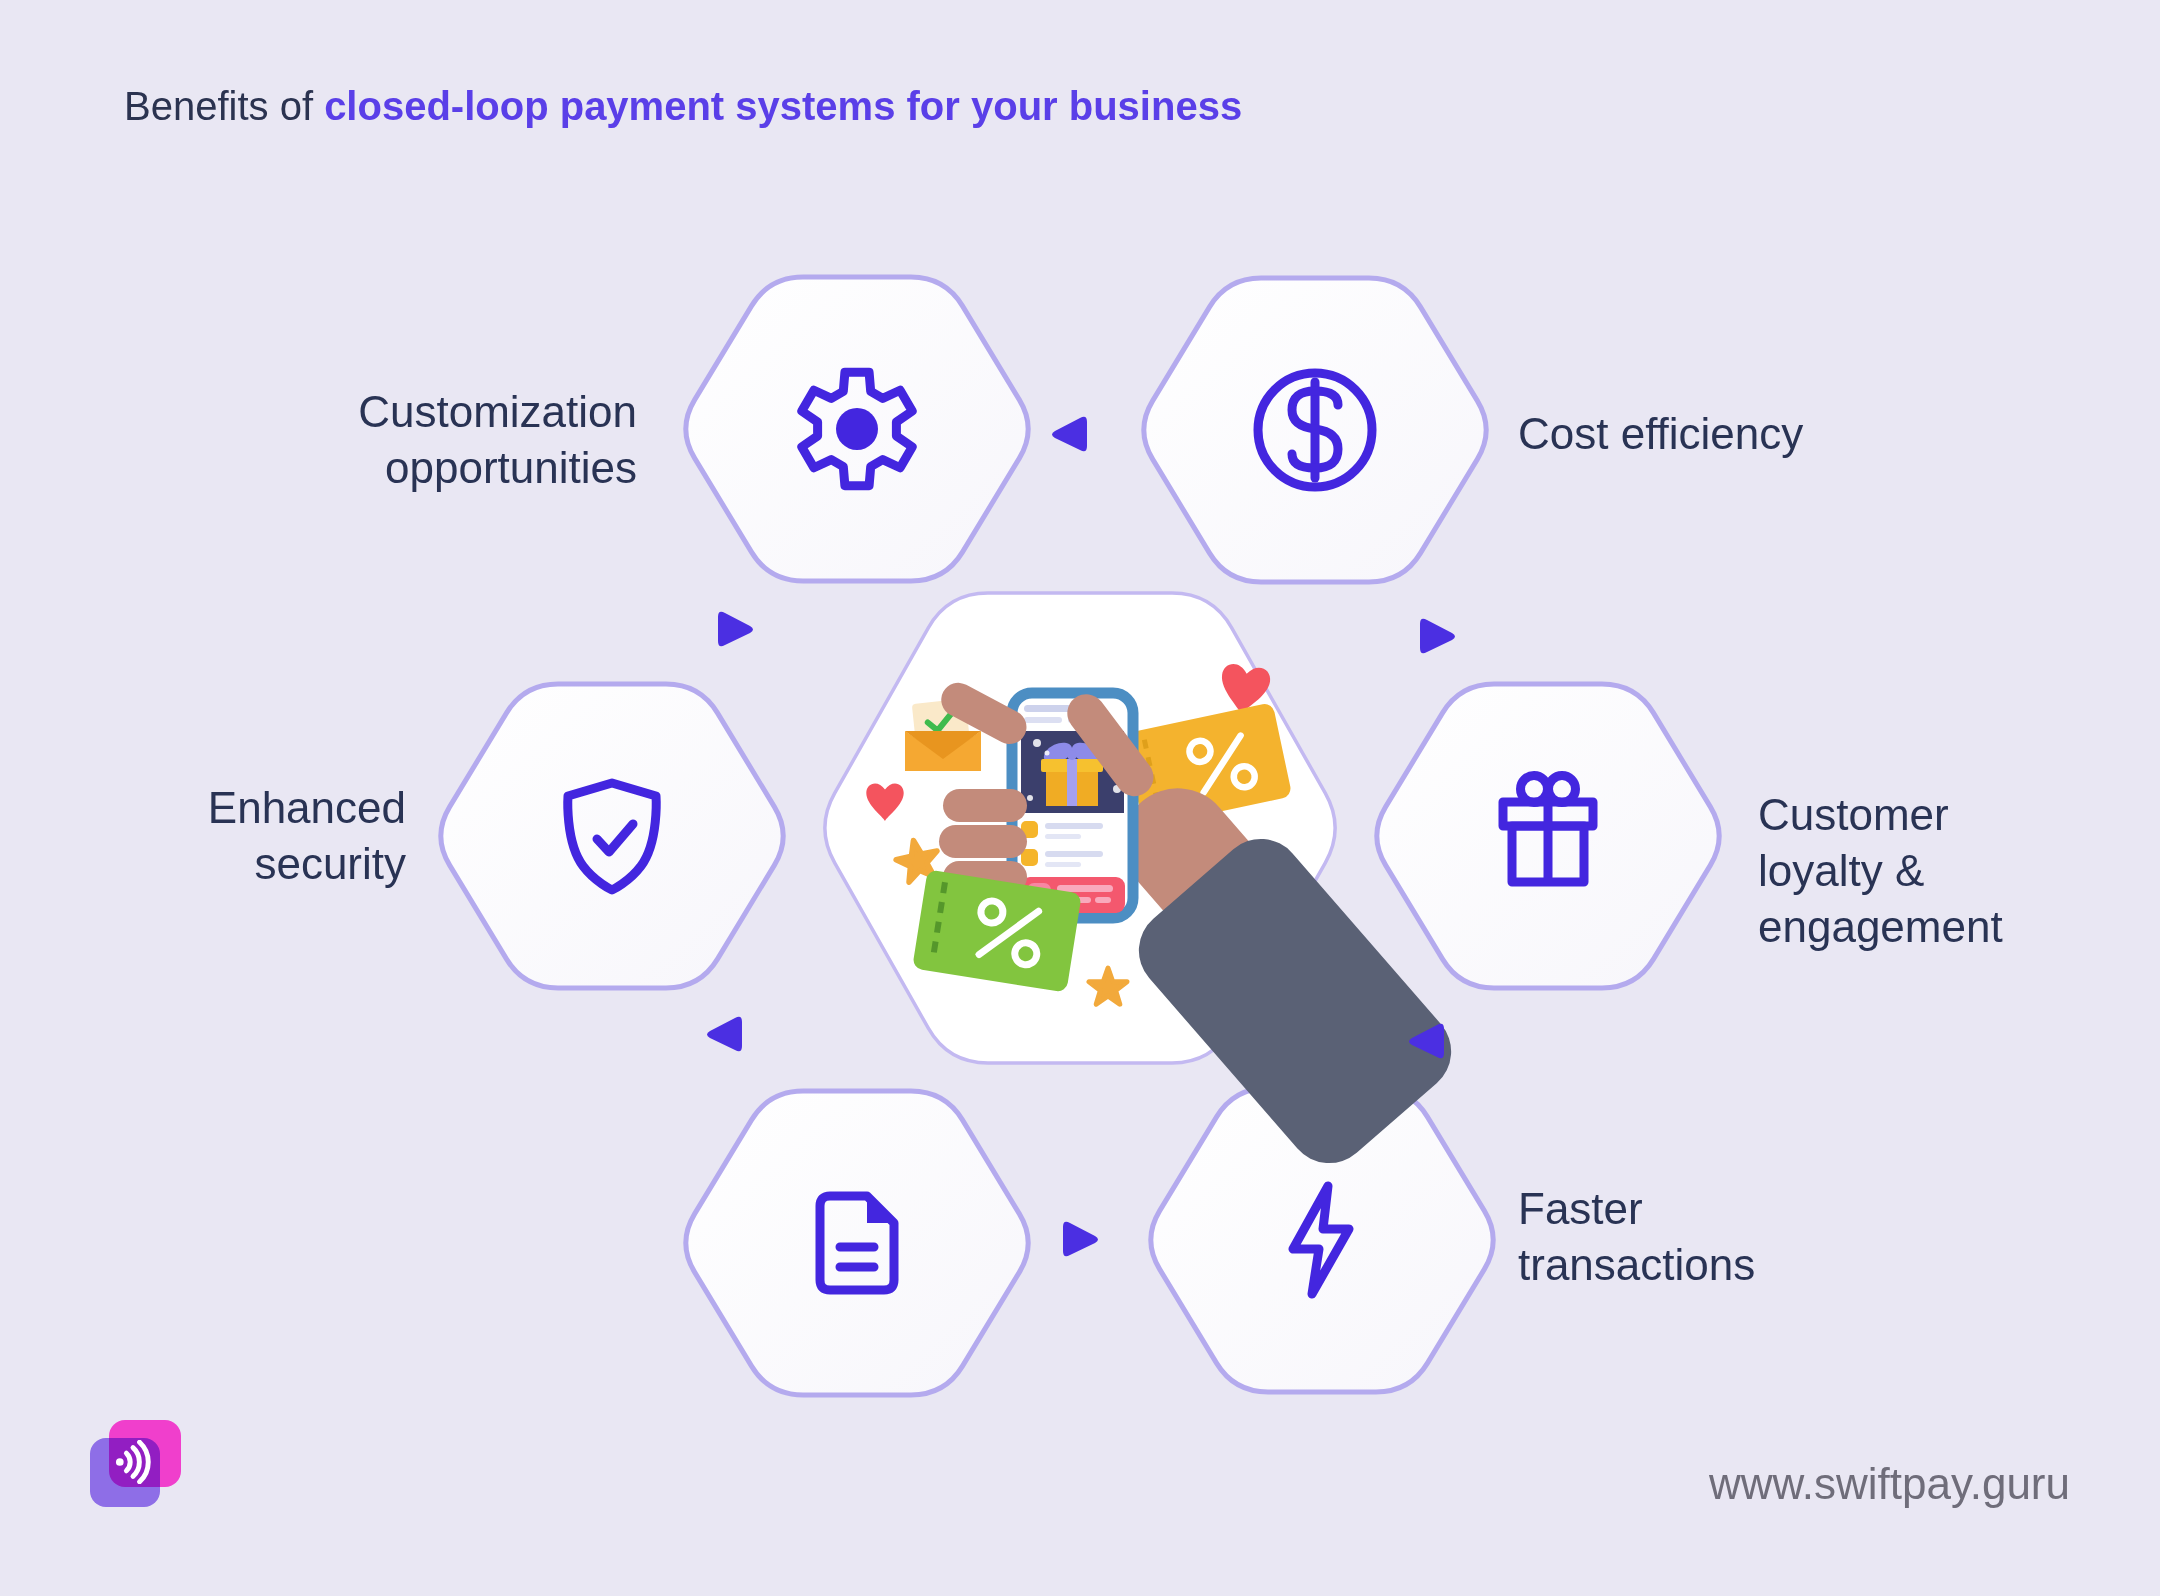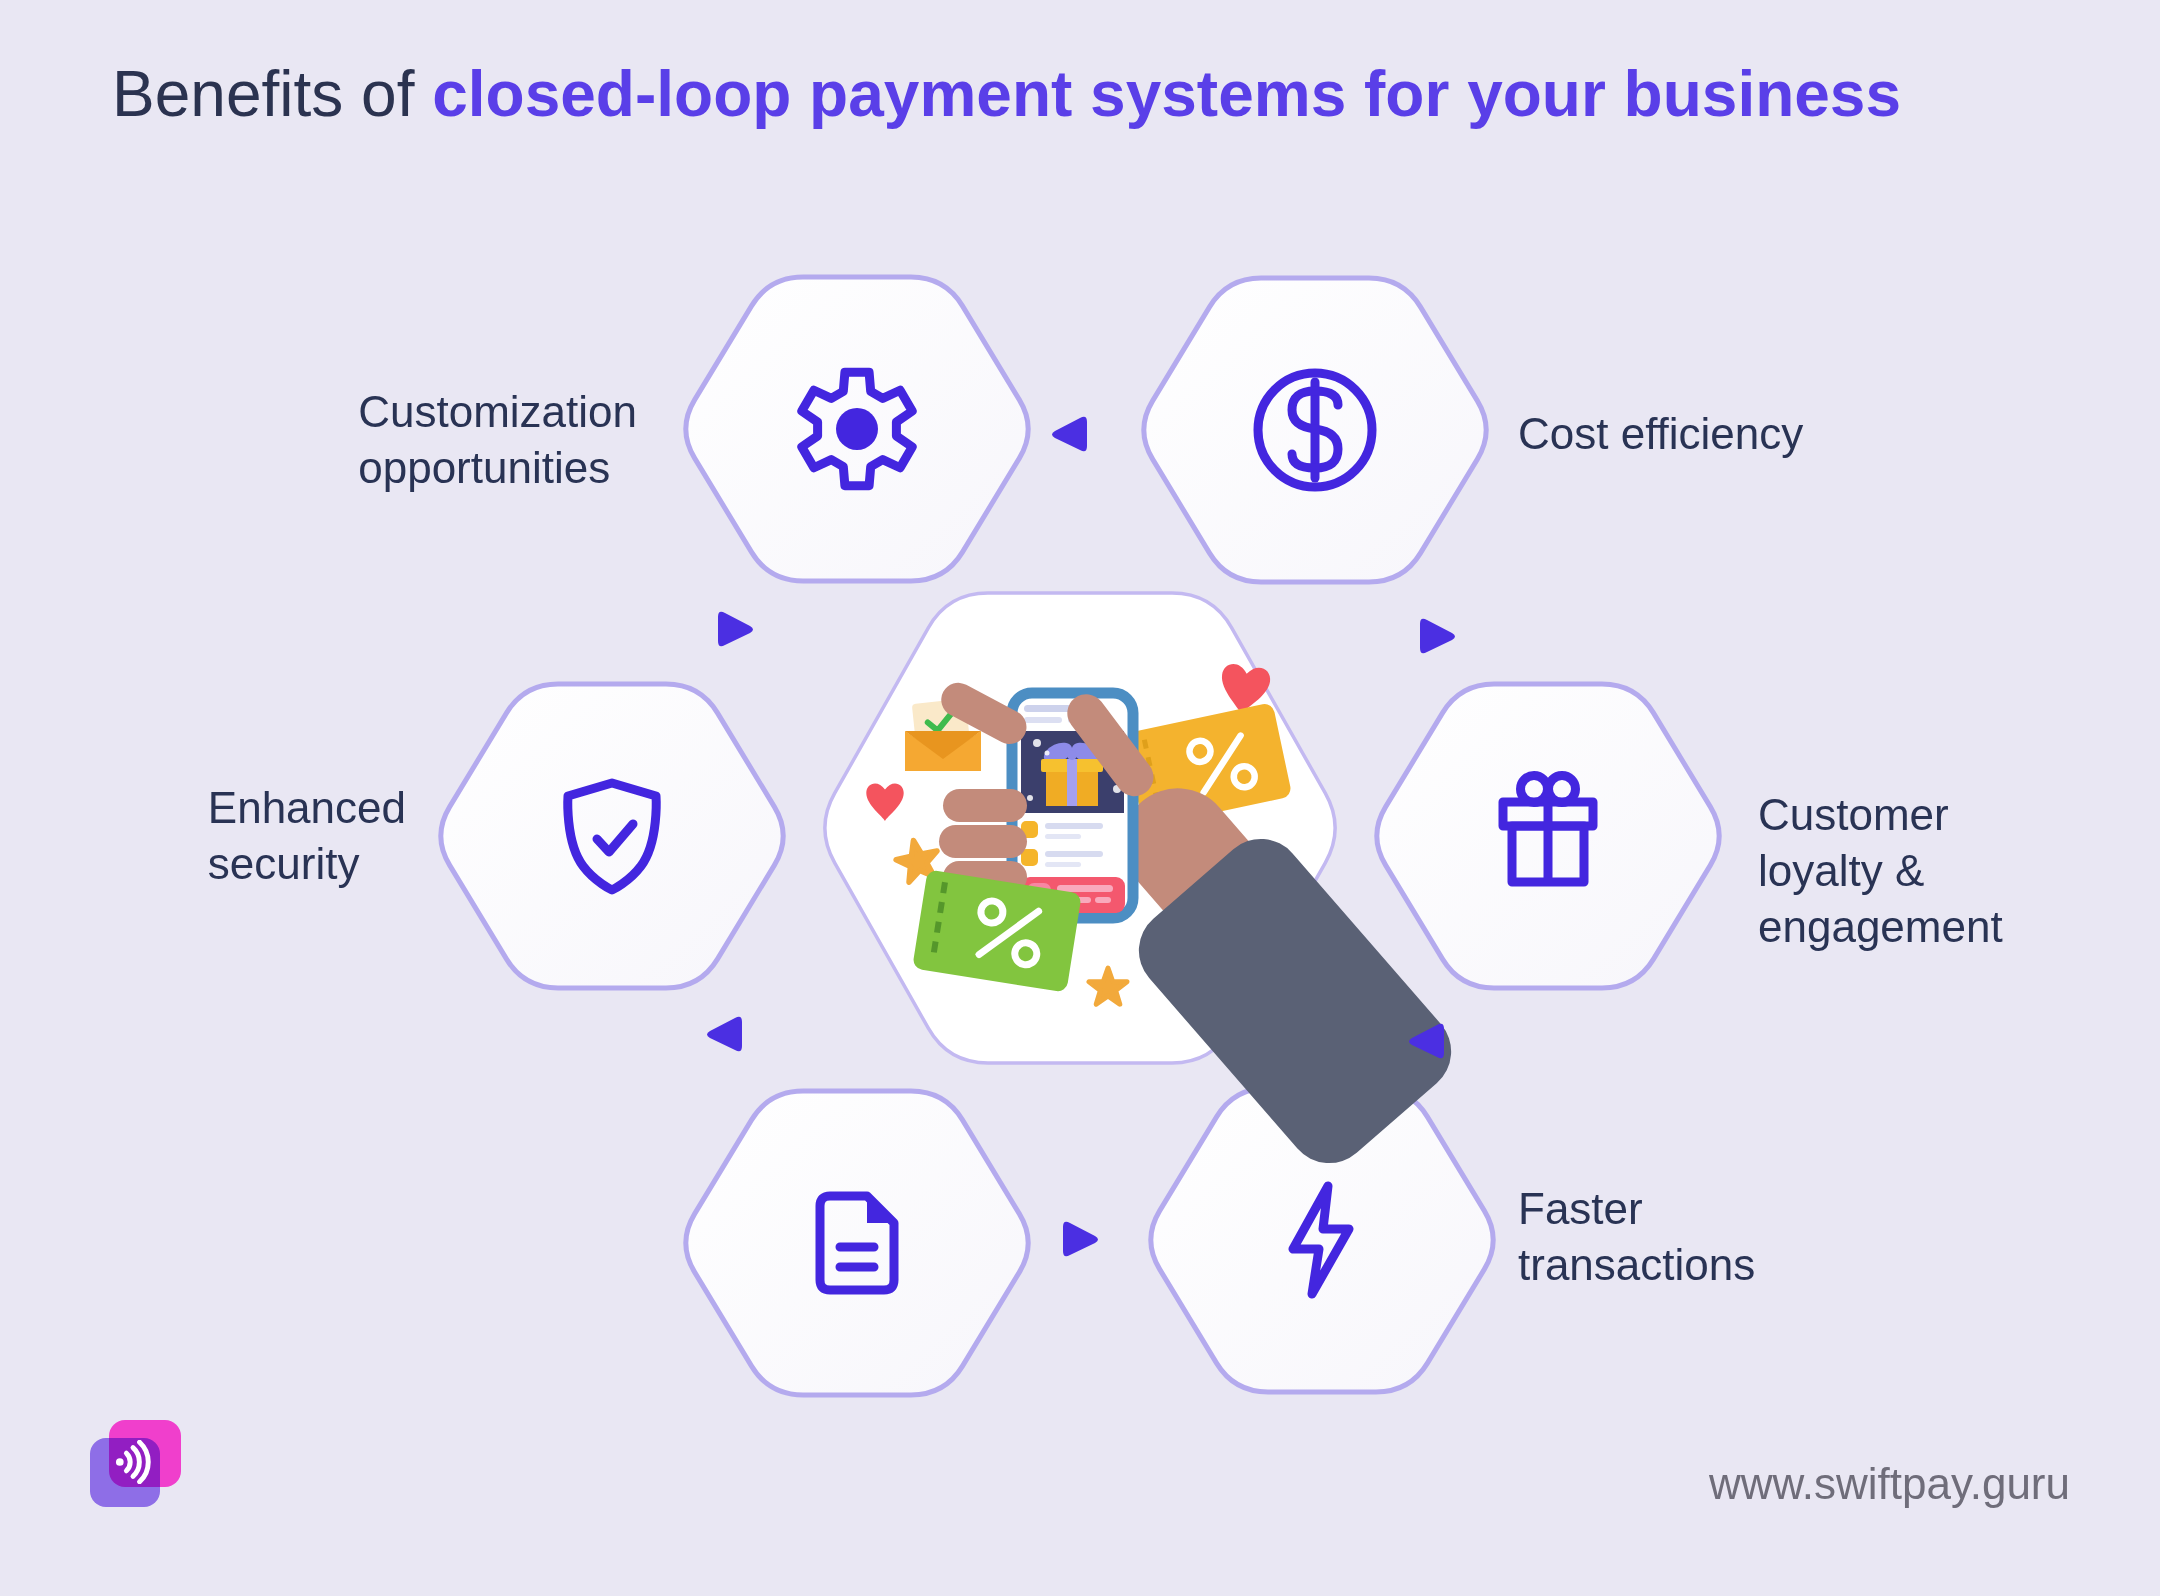--- a/index.html
+++ b/index.html
@@ -3,33 +3,33 @@
 <meta charset="utf-8">
 <style>
   html,body{margin:0;padding:0;}
   body{
     width:2160px;height:1596px;position:relative;overflow:hidden;
     background:#E9E7F3;
     font-family:"Liberation Sans", sans-serif;
   }
   .canvas{position:absolute;inset:0;}
   h1{
-    position:absolute;left:112px;top:58px;margin:0;
-    font-size:64px;line-height:72px;white-space:pre;
+    position:absolute;left:112px;top:58px;margin:12px;
+    font-size:40px;line-height:72px;white-space:pre;
     font-weight:400;color:#2B3350;letter-spacing:0;
   }
   h1 .t-highlight{color:#5A3FE8;font-weight:700;}
   .hex-card{position:absolute;}
   .hexshape{fill:url(#hexfill);stroke:#B4AAEE;stroke-width:5;}
   .icon-stroke{stroke:#4326DF;fill:none;stroke-width:9;stroke-linejoin:round;}
   .label{
     position:absolute;font-size:44px;line-height:56px;color:#293354;
     display:flex;flex-direction:column;font-weight:500;
   }
-  .label.r{align-items:flex-start;text-align:right;}
+  .label.r{align-items:flex-end;text-align:right;}
   .arrow{position:absolute;width:46px;height:46px;}
   .brand{position:absolute;left:90px;top:1420px;width:320px;height:120px;}
   .sq{position:absolute;border-radius:16px;}
   .sq.pink{left:19px;top:0;width:72px;height:67px;background:#F03FCC;}
   .sq.purple{left:0;top:18px;width:70px;height:69px;background:#9B79F3;mix-blend-mode:multiply;}
   .wave{position:absolute;left:21px;top:20px;}
   .brand-text{
     position:absolute;left:200px;top:1437px;font-size:62px;line-height:70px;
     font-weight:700;color:#1D2A25;letter-spacing:-1px;
   }

